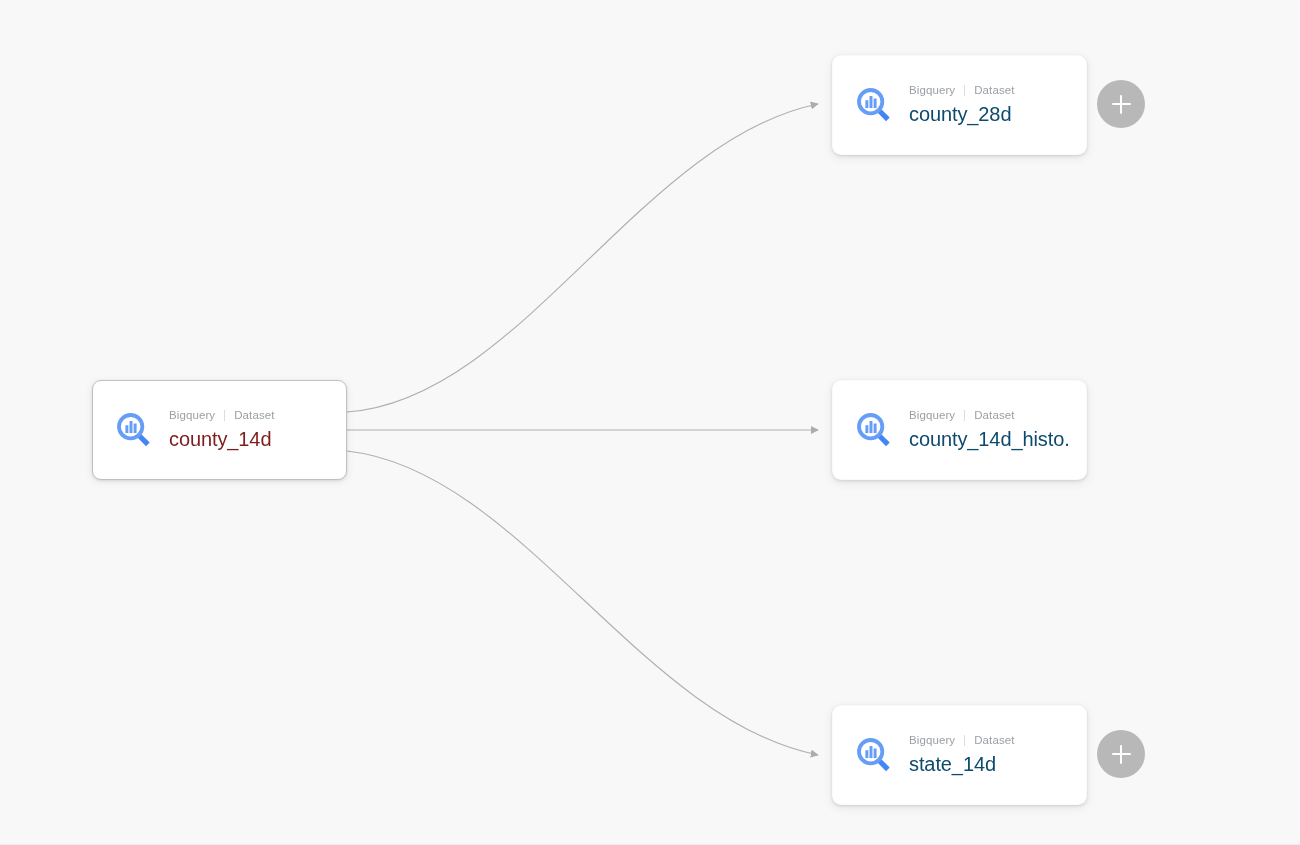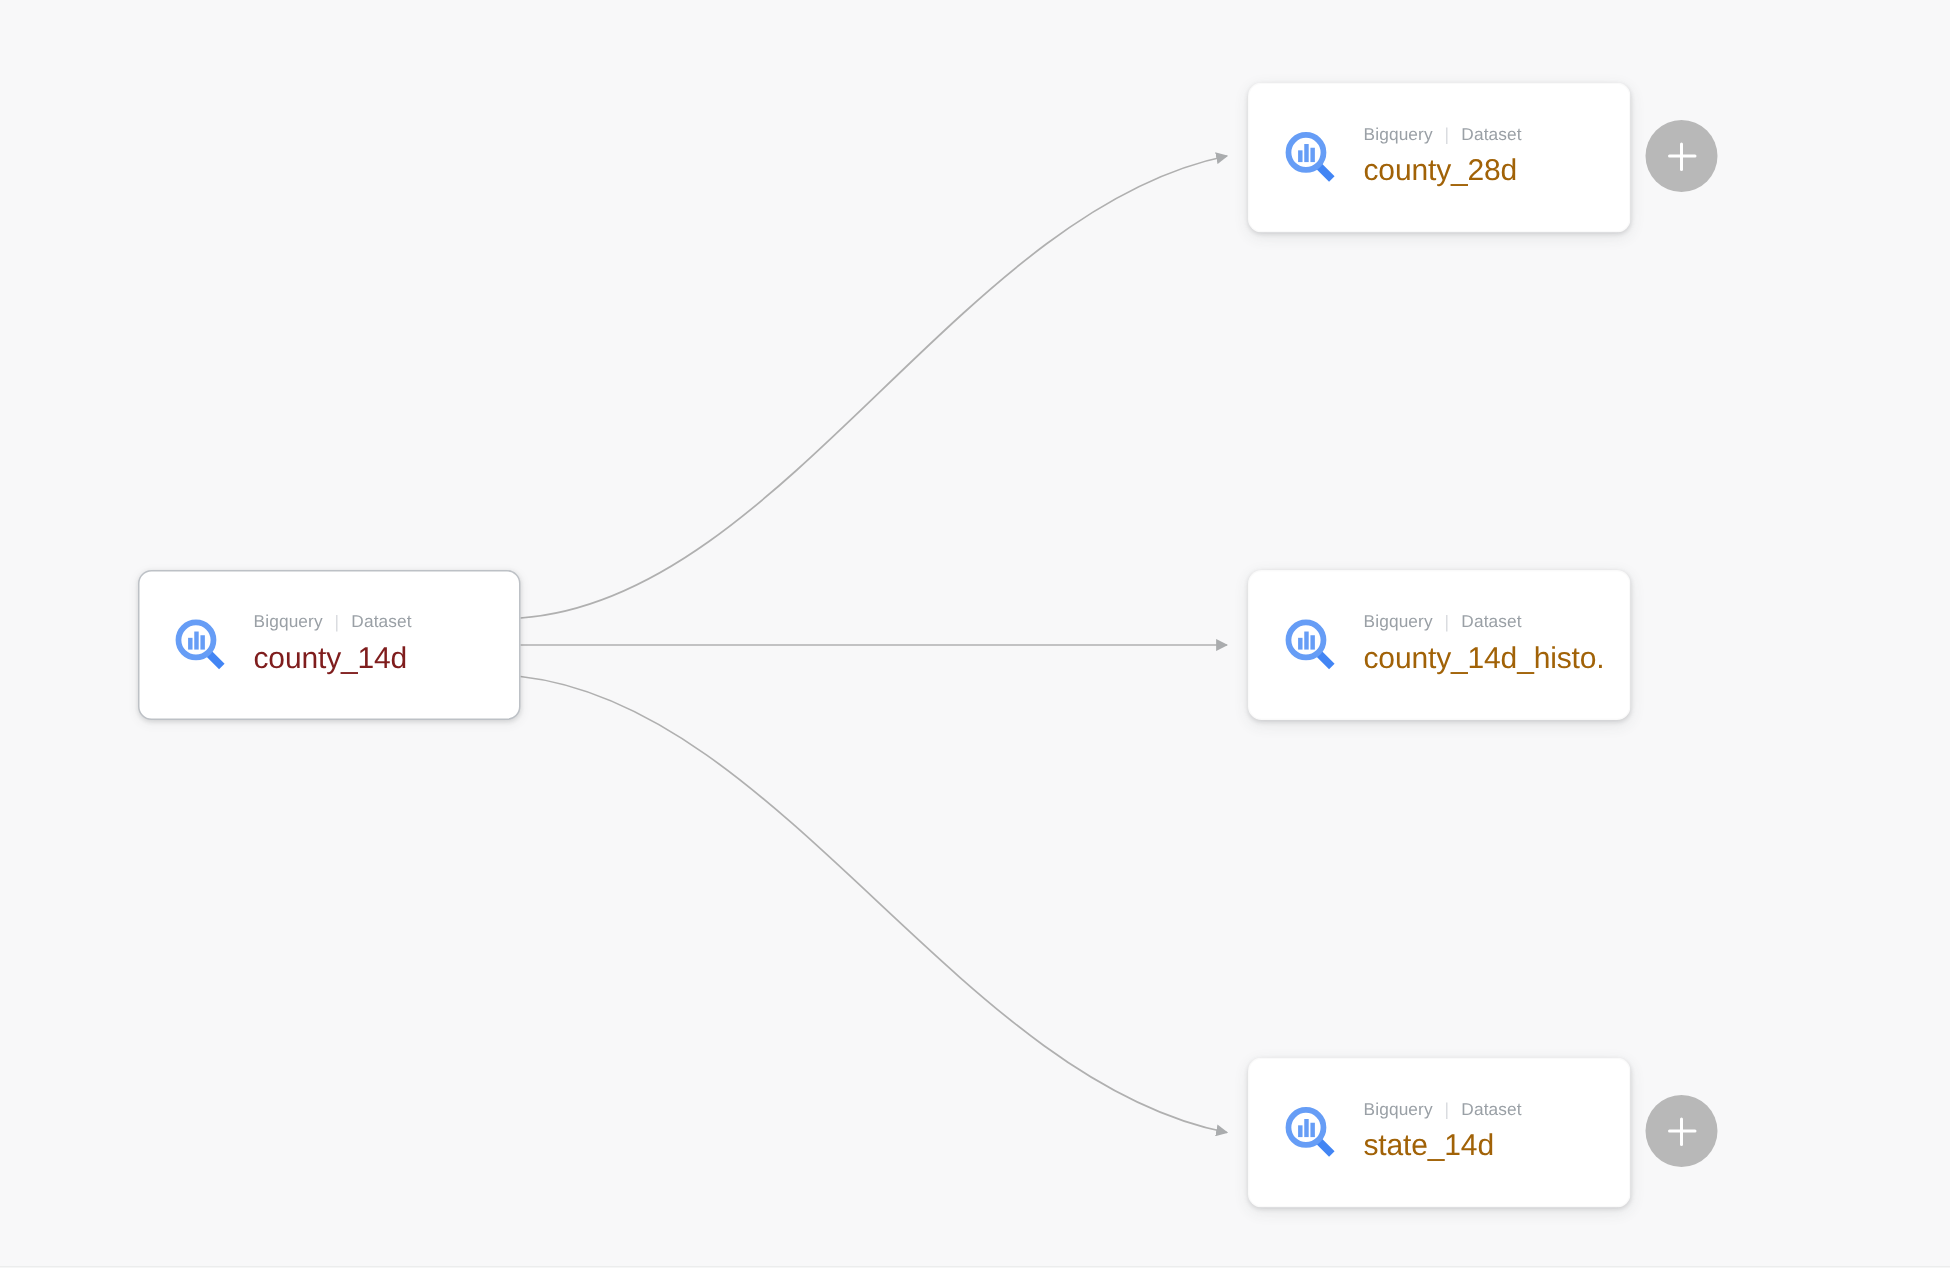--- a/index.html
+++ b/index.html
@@ -63,21 +63,21 @@
   .eyebrow-divider {
     display:inline-block;
     width:1px; height:11px;
     background:#dadce0;
     margin:0 9px;
   }
 
   .node-title {
     font-size:20px;
     line-height:25px;
-    color:#a16207;
+    color:#0c4a6e;
     white-space:nowrap;
     overflow:hidden;
     text-overflow:clip;
     letter-spacing:-0.1px;
   }
   .node.selected .node-title { color:#7f1d1d; }
 
   .add-button {
     position:absolute;
     z-index:1;

